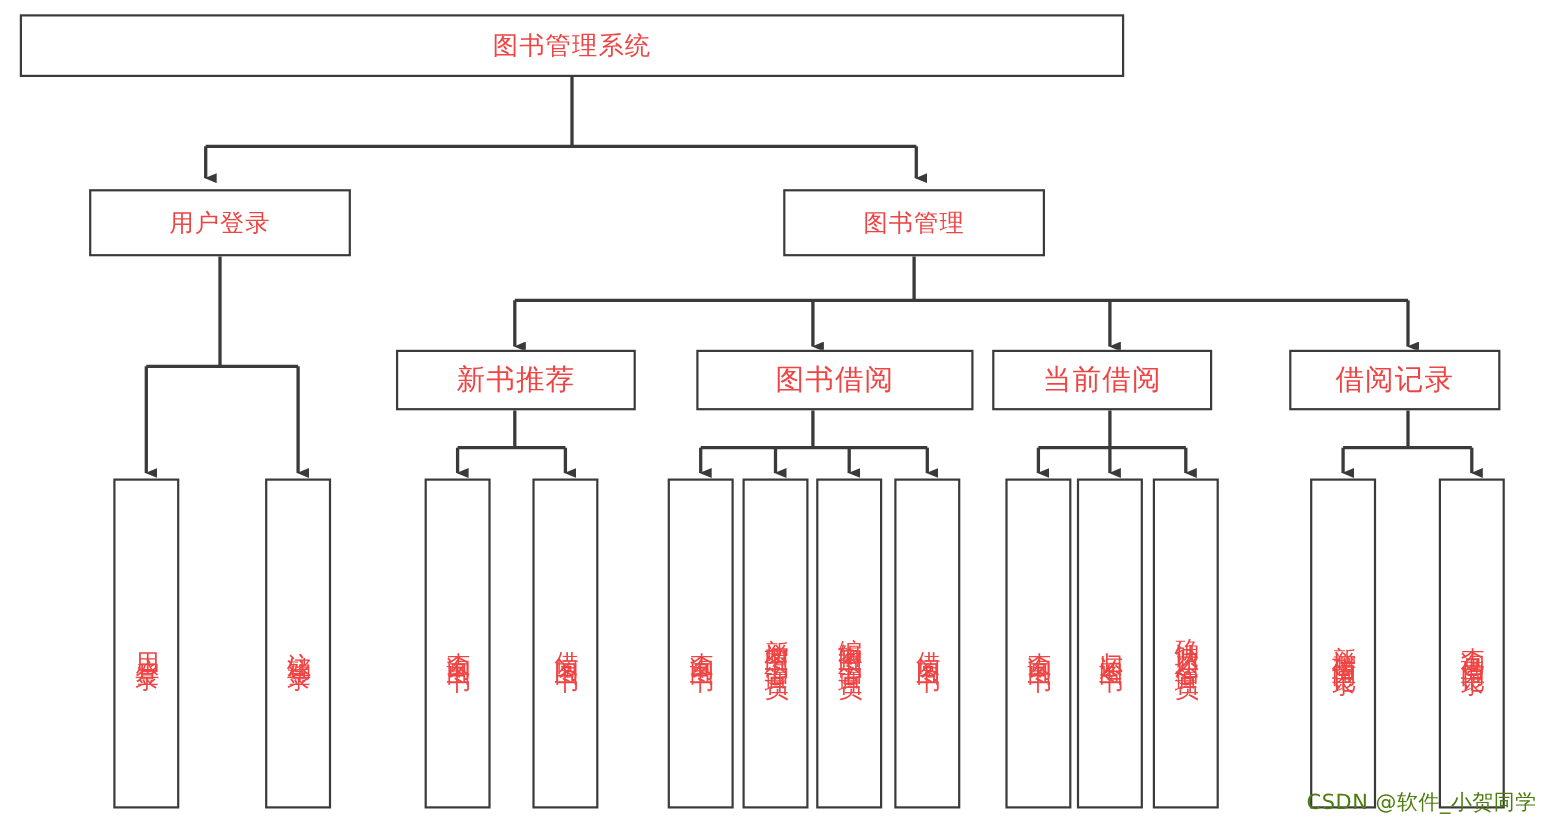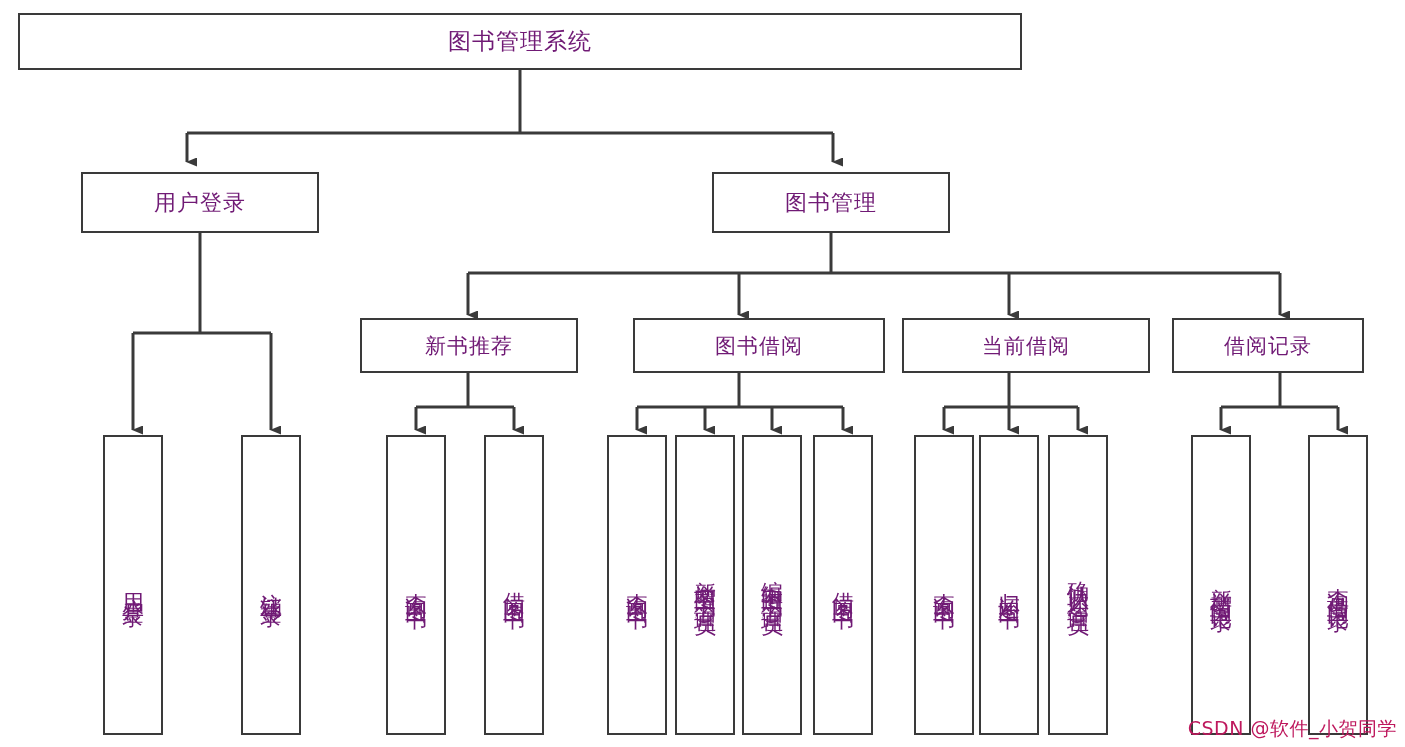--- a/index.html
+++ b/index.html
@@ -19,33 +19,33 @@
     overflow: hidden;
   }
   .node {
     position: absolute;
     box-sizing: border-box;
     background: #ffffff;
     border: 2px solid #3a3a3a;
     display: flex;
     align-items: center;
     justify-content: center;
-    color: #701a75;
+    color: #ef4444;
     font-family: "DejaVu Sans", "Liberation Sans", sans-serif;
   }
   .node.root {
     font-size: 23px;
     letter-spacing: 1px;
   }
   .node.level1 {
     font-size: 22px;
     letter-spacing: 1px;
   }
   .node.level2 {
-    font-size: 21px;
+    font-size: 26px;
     letter-spacing: 1px;
   }
   .node.leaf {
     font-size: 22px;
     writing-mode: vertical-rl;
     text-orientation: upright;
     align-items: center;
     justify-content: center;
     letter-spacing: 5px;
     line-height: 1;
@@ -62,21 +62,21 @@
     top: 0;
     width: 1405px;
     height: 747px;
     pointer-events: none;
   }
   .watermark {
     position: absolute;
     right: 8px;
     bottom: 5px;
     font-size: 19px;
-    color: #be185d;
+    color: #4d7c0f;
     font-family: "DejaVu Sans", "Liberation Sans", sans-serif;
     white-space: nowrap;
     letter-spacing: 0.5px;
   }
 </style>
 </head>
 <body>
 
 <div id="canvas">
 
@@ -141,21 +141,21 @@
   <div class="node level1" style="left:712px; top:172px; width:238px; height:61px;">
     <span>图书管理</span>
   </div>
 
   <div class="node level2" style="left:360px; top:318px; width:218px; height:55px;">
     <span>新书推荐</span>
   </div>
   <div class="node level2" style="left:633px; top:318px; width:252px; height:55px;">
     <span>图书借阅</span>
   </div>
-  <div class="node level2" style="left:902px; top:318px; width:248px; height:55px;">
+  <div class="node level2" style="left:902px; top:318px; width:200px; height:55px;">
     <span>当前借阅</span>
   </div>
   <div class="node level2" style="left:1172px; top:318px; width:192px; height:55px;">
     <span>借阅记录</span>
   </div>
 
   <div class="node leaf" style="left:103px; top:435px; width:60px; height:300px;">
     <span class="vtext">用户登录</span>
   </div>
   <div class="node leaf" style="left:241px; top:435px; width:60px; height:300px;">

